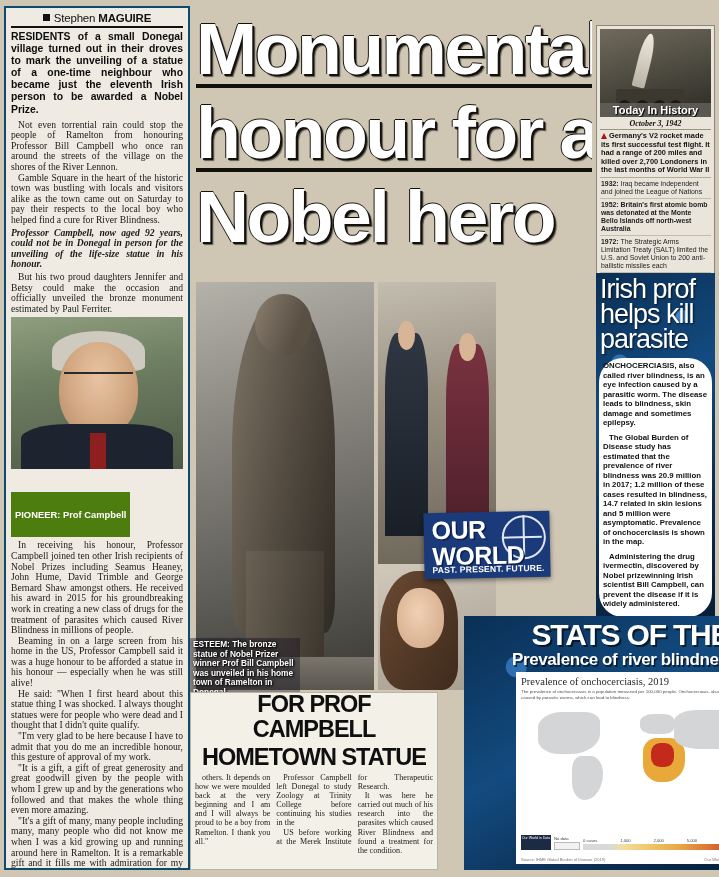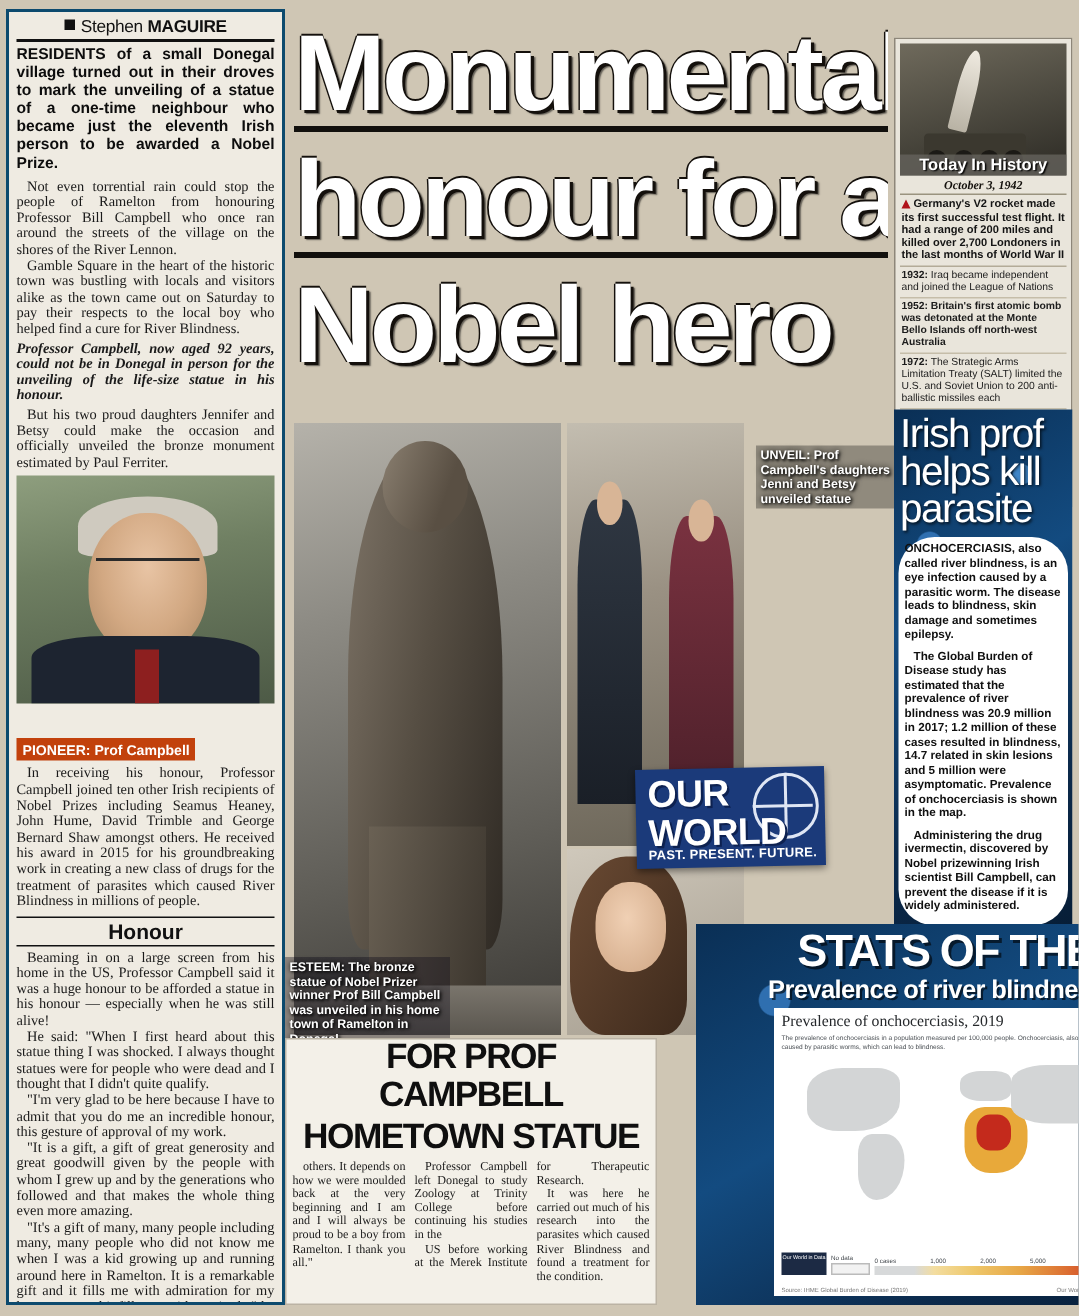--- a/index.html
+++ b/index.html
@@ -65,23 +65,23 @@
     border-top:2px solid #2a2a2a;
   }
   #pioneer-photo .suit{
     position:absolute;left:6%;bottom:0;width:88%;height:30%;
     background:#1d2430;border-radius:32% 32% 0 0;
   }
   #pioneer-photo .tie{
     position:absolute;left:46%;bottom:0;width:9%;height:24%;background:#8d1f1f;
   }
   .cap-black{
-    display:inline-block;background:#c2410c;color:#fff;
-    font-family:"Liberation Sans", sans-serif;font-weight:700;
-    font-size:9.4px;line-height:13px;padding:1px 4px;margin-top:23px;
+    display:inline-block;background:#4d7c0f;color:#fff;
+    font-family:"Liberation Sans", sans-serif;font-weight:700;
+    font-size:9.4px;line-height:13px;padding:16px 4px;margin-top:23px;
   }
   .cap-row{margin:0 0 3px 0;}
   #drug-photo{
     width:100%;height:118px;margin-top:3px;position:relative;
     background:linear-gradient(160deg,#9aa2a8 0%,#6c6f74 45%,#3e4347 100%);
   }
   #drug-photo .statue{
     position:absolute;left:32%;top:6%;width:34%;height:90%;
     background:linear-gradient(100deg,#6b6257 0%,#4a443c 60%,#2e2a25 100%);
     border-radius:40% 40% 6% 6%;
@@ -400,21 +400,20 @@
       <div class="glasses"></div>
       <div class="suit"></div>
       <div class="tie"></div>
     </div>
     <div class="cap-row">
       <span class="cap-black">PIONEER: Prof Campbell</span>
     </div>
 
     <p class="body-p">In receiving his honour, Professor Campbell joined ten other Irish recipients of Nobel Prizes including Seamus Heaney, John Hume, David Trimble and George Bernard Shaw amongst others. He received his award in 2015 for his groundbreaking work in creating a new class of drugs for the treatment of parasites which caused River Blindness in millions of people.</p>
 
-    <div class="subhead">Honour</div>
 
     <p class="body-p">Beaming in on a large screen from his home in the US, Professor Campbell said it was a huge honour to be afforded a statue in his honour — especially when he was still alive!</p>
     <p class="body-p">He said: "When I first heard about this statue thing I was shocked. I always thought statues were for people who were dead and I thought that I didn't quite qualify.</p>
     <p class="body-p">"I'm very glad to be here because I have to admit that you do me an incredible honour, this gesture of approval of my work.</p>
     <p class="body-p">"It is a gift, a gift of great generosity and great goodwill given by the people with whom I grew up and by the generations who followed and that makes the whole thing even more amazing.</p>
     <p class="body-p">"It's a gift of many, many people including many, many people who did not know me when I was a kid growing up and running around here in Ramelton. It is a remarkable gift and it fills me with admiration for my hometown and it fills me with gratitude," he said.</p>
 
     <div id="drug-photo" class="photo">
       <div class="statue"></div>
 
@@ -436,21 +435,20 @@
     <div class="legs"></div>
     <div class="ground"></div>
   </div>
 
   <div id="unveil-photo" class="photo">
     <div class="p1"></div>
     <div class="p2"></div>
     <div class="h1"></div>
     <div class="h2"></div>
   </div>
-  <div class="cap-overlay" id="unveil-cap">UNVEIL: Prof Campbell's daughters Jenni and Betsy unveiled statue</div>
 
   <div id="woman-photo" class="photo">
     <div class="hair"></div>
     <div class="face"></div>
   </div>
 
   <div class="cap-overlay" id="esteem-cap">ESTEEM: The bronze statue of Nobel Prizer winner Prof Bill Campbell was unveiled in his home town of Ramelton in Donegal</div>
 
   <div id="our-world">
     <div class="globe"></div>

